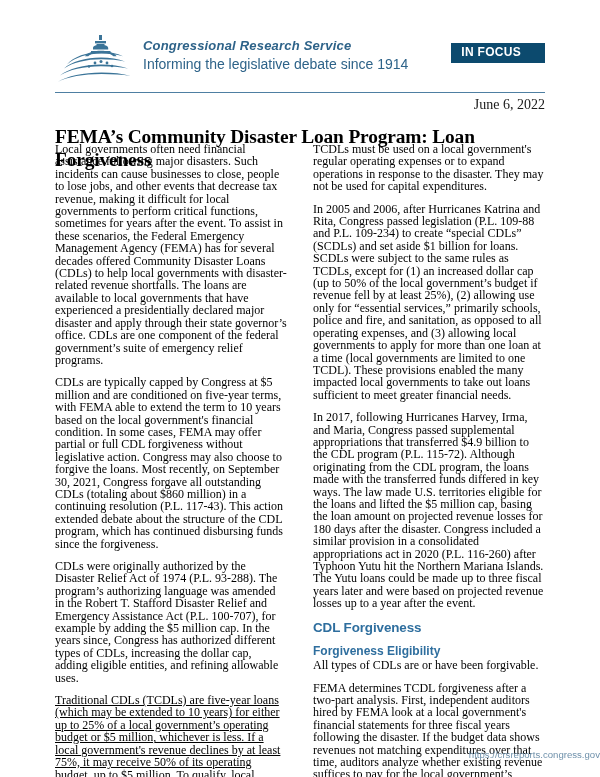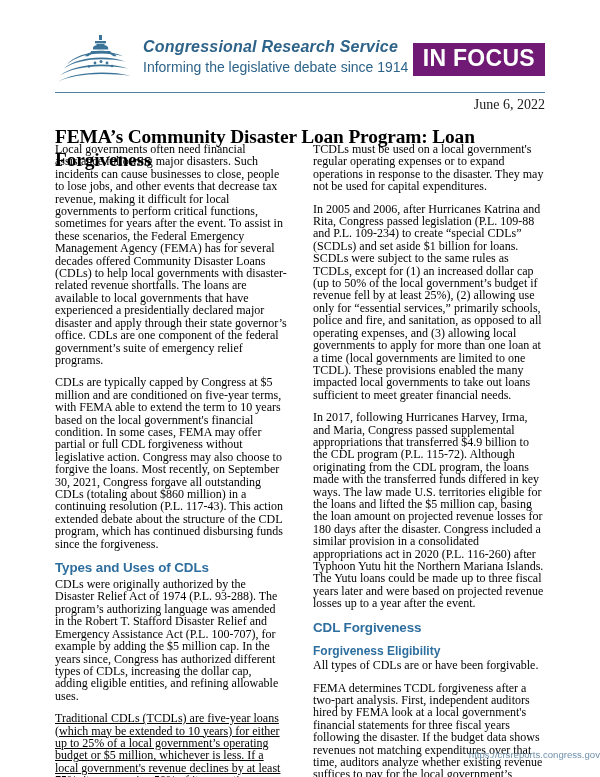--- a/index.html
+++ b/index.html
@@ -42,45 +42,45 @@
   }
   .brand-text {
     position: absolute;
     left: 88px;
     top: 6px;
   }
   .brand-title {
     font-family: "Liberation Sans", sans-serif;
     font-style: italic;
     font-weight: bold;
-    font-size: 16px;
+    font-size: 13px;
     letter-spacing: 0.2px;
     color: #2e6389;
     line-height: 1.05;
     white-space: nowrap;
   }
   .brand-tagline {
     font-family: "Liberation Sans", sans-serif;
     font-size: 14px;
     font-weight: normal;
     color: #2e6389;
     margin-top: 3px;
     white-space: nowrap;
   }
   .in-focus {
     position: absolute;
     right: 0;
     top: 10px;
-    background: #701a75;
+    background: #0c4a6e;
     color: #ffffff;
     font-family: "Liberation Sans", sans-serif;
     font-weight: bold;
-    font-size: 23px;
+    font-size: 12px;
     letter-spacing: 0.3px;
-    padding: 3px 10px 4px 10px;
+    padding: 3px 24px 4px 10px;
     line-height: 1.12;
   }
 
   .rule {
     position: absolute;
     left: 55px;
     top: 92px;
     width: 490px;
     height: 1.4px;
     background: #4e7fa2;
@@ -232,21 +232,20 @@
   <h1 class="doc-title">FEMA’s Community Disaster Loan Program: Loan Forgiveness</h1>
 
   <div class="columns">
 
     <div class="col col-left">
 
       <p class="body">Local governments often need financial assistance following major disasters. Such incidents can cause businesses to close, people to lose jobs, and other events that decrease tax revenue, making it difficult for local governments to perform critical functions, sometimes for years after the event. To assist in these scenarios, the Federal Emergency Management Agency (FEMA) has for several decades offered Community Disaster Loans (CDLs) to help local governments with disaster-related revenue shortfalls. The loans are available to local governments that have experienced a presidentially declared major disaster and apply through their state governor’s office. CDLs are one component of the federal government’s suite of emergency relief programs.</p>
 
       <p class="body">CDLs are typically capped by Congress at $5 million and are conditioned on five-year terms, with FEMA able to extend the term to 10 years based on the local government's financial condition. In some cases, FEMA may offer partial or full CDL forgiveness without legislative action. Congress may also choose to forgive the loans. Most recently, on September 30, 2021, Congress forgave all outstanding CDLs (totaling about $860 million) in a continuing resolution (P.L. 117-43). This action extended debate about the structure of the CDL program, which has continued disbursing funds since the forgiveness.</p>
 
-      <h2 class="section">Types and Uses of CDLs</h2>
 
       <p class="body">CDLs were originally authorized by the Disaster Relief Act of 1974 (P.L. 93-288). The program’s authorizing language was amended in the Robert T. Stafford Disaster Relief and Emergency Assistance Act (P.L. 100-707), for example by adding the $5 million cap. In the years since, Congress has authorized different types of CDLs, increasing the dollar cap, adding eligible entities, and refining allowable uses.</p>
 
       <p class="body tight">Traditional CDLs (TCDLs) are five-year loans (which may be extended to 10 years) for either up to 25% of a local government’s operating budget or $5 million, whichever is less. If a local government's revenue declines by at least 75%, it may receive 50% of its operating budget, up to $5 million. To qualify, local governments must:</p>
 
       <ul class="bullets">
         <li>be in a presidentially declared disaster area;</li>
         <li>show a loss of greater than 5% of tax and other (such as administrative) revenues;</li>
 
       </ul>

